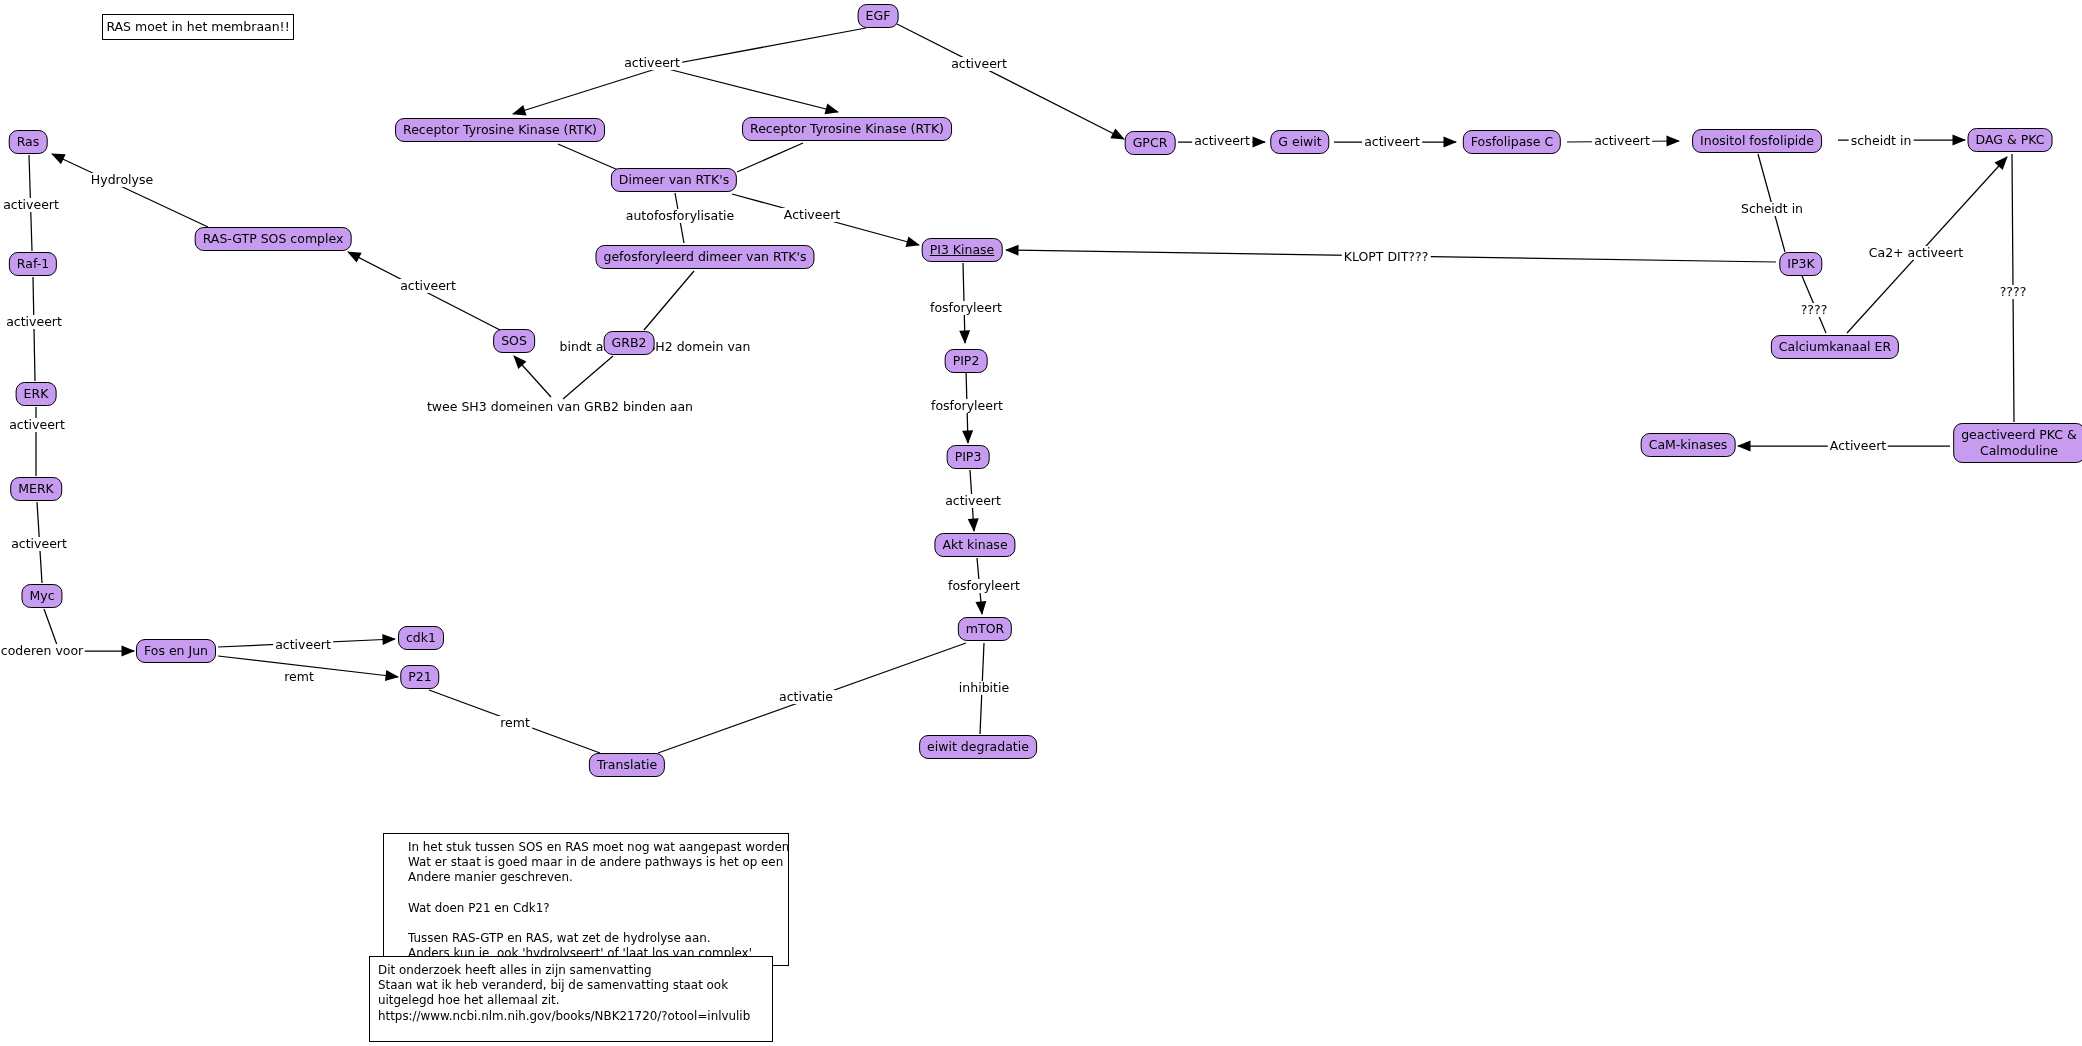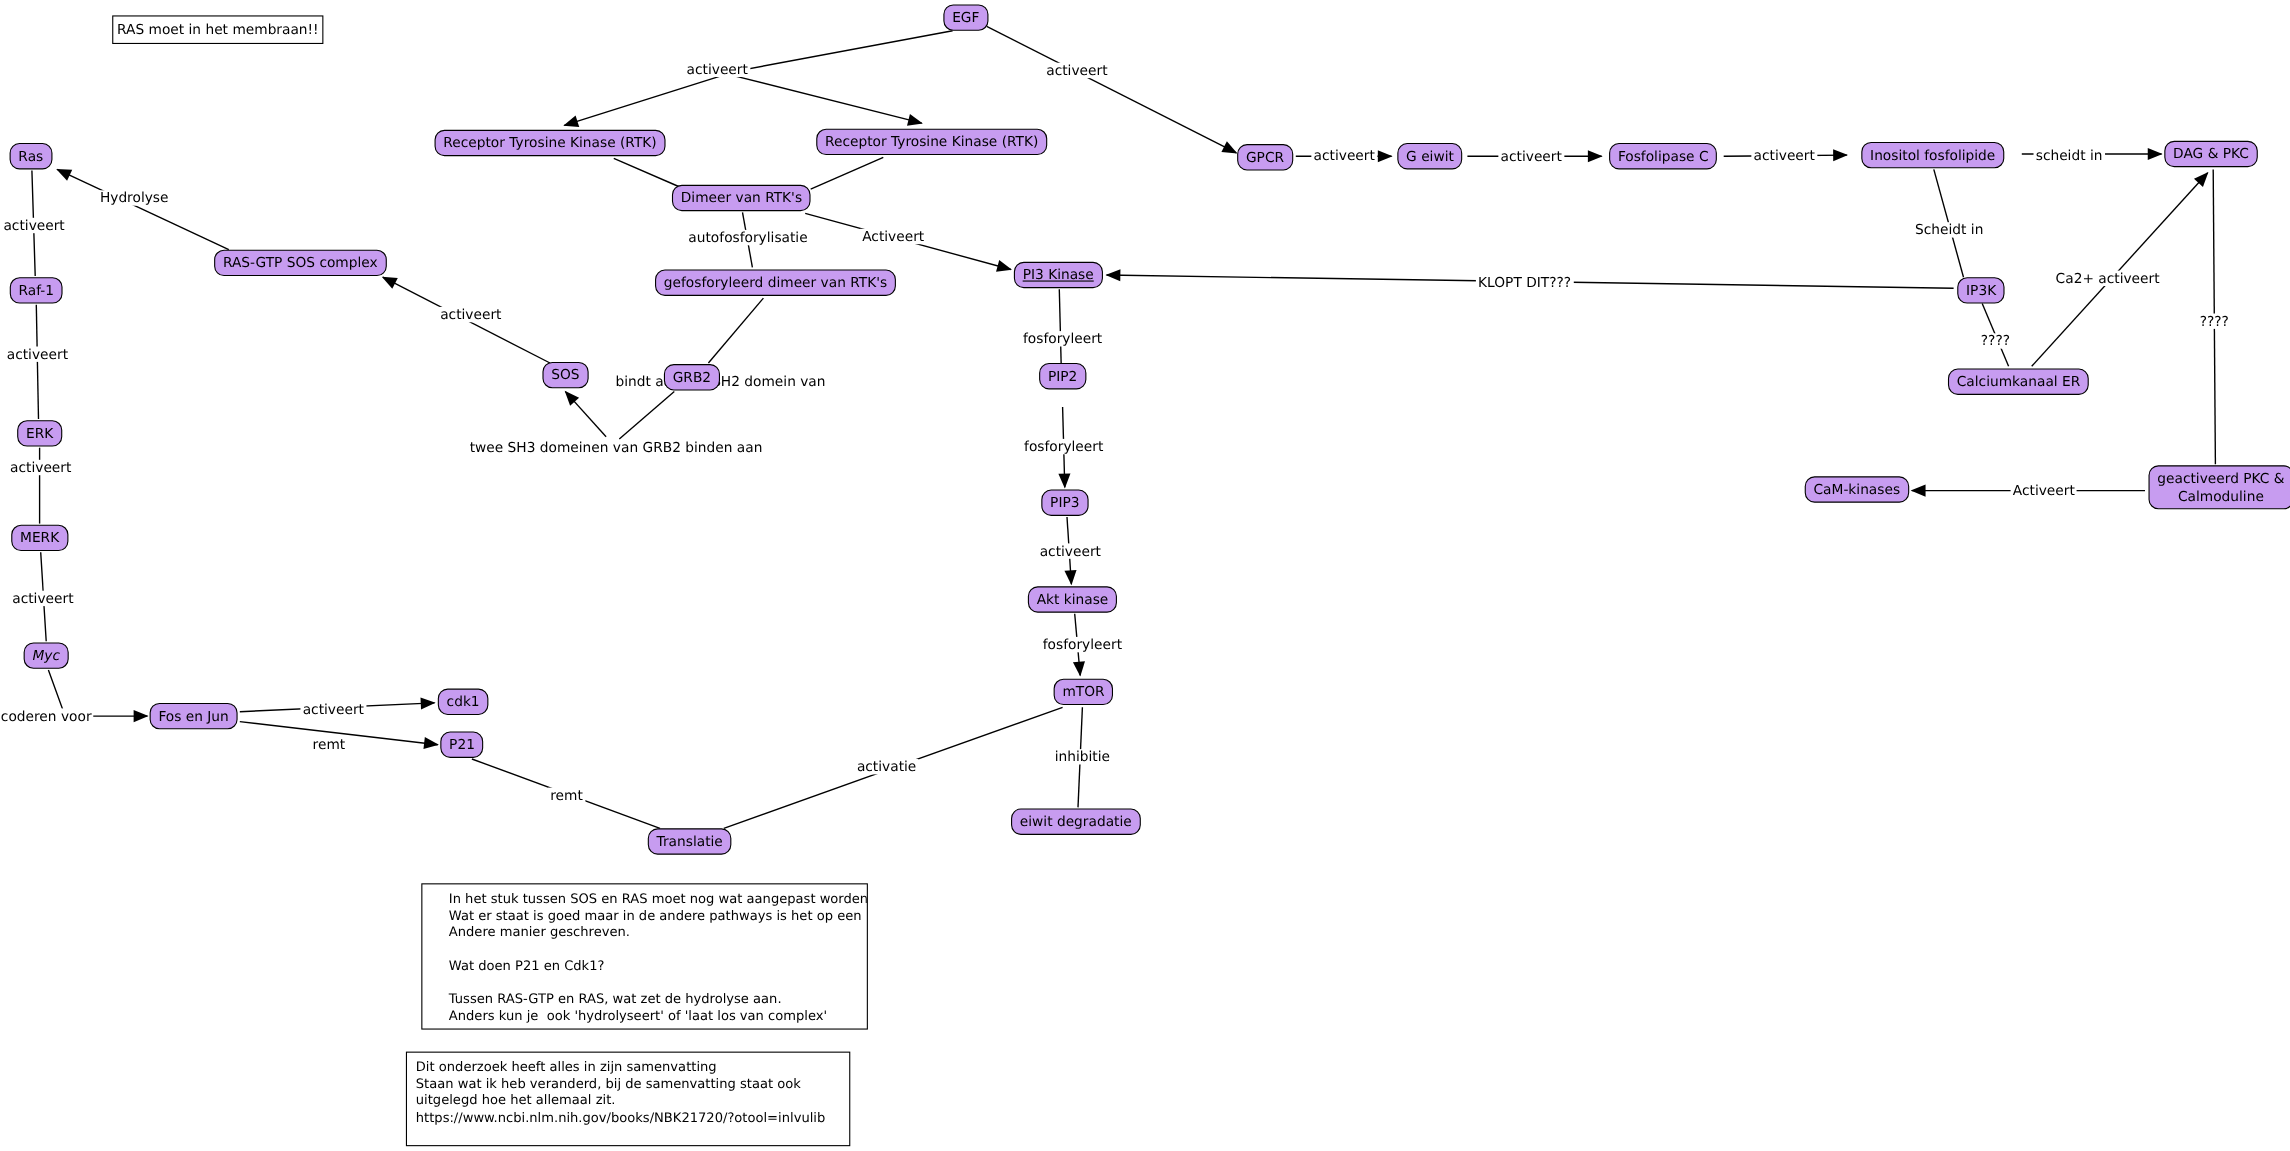--- a/index.html
+++ b/index.html
@@ -10,21 +10,21 @@
   }
   #edge-layer { position:absolute; left:0; top:0; width:2082px; height:1046px; }
   .edge-line { fill:none; stroke:#000000; stroke-width:1.25px; }
   #node-layer { position:absolute; left:0; top:0; width:2082px; height:1046px; }
   .node {
     position:absolute; transform:translate(-50%,-50%);
     background:#c79cf0; border:1.4px solid #000000; border-radius:9px;
     padding:3px 7px; font-size:12.5px; line-height:16px;
     white-space:pre; text-align:center;
   }
-  .node.italic { font-style:italic; }
+  .node.italic { }
   .edge-label {
     position:absolute; transform:translate(-50%,-50%);
     background:#ffffff; padding:0 2px;
     font-size:12.5px; line-height:14px; white-space:pre;
   }
   .memo {
     position:absolute; box-sizing:border-box;
     background:#ffffff; border:1px solid #000000;
     font-size:11.9px; line-height:15.2px; white-space:pre;
     padding:6px 8px; overflow:hidden;
@@ -131,37 +131,37 @@
       <div class="node" style="left: 36px; top: 489px;">MERK</div>
       <div class="node italic" style="left: 42px; top: 596px;">Myc</div>
       <div class="node" style="left: 176px; top: 651px;">Fos en Jun</div>
       <div class="node" style="left: 421px; top: 638px;">cdk1</div>
       <div class="node" style="left: 420px; top: 677px;">P21</div>
       <div class="node" style="left: 627px; top: 765px;">Translatie</div>
       <div class="node" style="left: 985px; top: 629px;">mTOR</div>
       <div class="node" style="left: 978px; top: 747px;">eiwit degradatie</div>
       <div class="node" style="left: 975px; top: 545px;">Akt kinase</div>
       <div class="node" style="left: 968px; top: 457px;">PIP3</div>
-      <div class="node" style="left: 966px; top: 342px;">PIP2</div>
+      <div class="node" style="left: 966px; top: 361px;">PIP2</div>
       <div class="node" style="left: 962px; top: 250px; text-decoration: underline;">PI3 Kinase</div>
       <div class="node" style="left: 1150px; top: 143px;">GPCR</div>
       <div class="node" style="left: 1300px; top: 142px;">G eiwit</div>
       <div class="node" style="left: 1512px; top: 142px;">Fosfolipase C</div>
       <div class="node" style="left: 1757px; top: 141px;">Inositol fosfolipide</div>
       <div class="node" style="left: 2010px; top: 140px;">DAG &amp; PKC</div>
       <div class="node" style="left: 1801px; top: 264px;">IP3K</div>
       <div class="node" style="left: 1835px; top: 347px;">Calciumkanaal ER</div>
       <div class="node" style="left: 2019px; top: 443px;">geactiveerd PKC &amp;
 Calmoduline</div>
       <div class="node" style="left: 1688px; top: 445px;">CaM-kinases</div>
     </div>
 
   <div class="memo banner" style="left:102px; top:14px; width:192px; height:25px;">RAS moet in het membraan!!</div>
 
-  <div class="memo" style="left:383px; top:803px; width:406px; height:133px;padding-left:24px;">In het stuk tussen SOS en RAS moet nog wat aangepast worden
+  <div class="memo" style="left:383px; top:833px; width:406px; height:133px;padding-left:24px;">In het stuk tussen SOS en RAS moet nog wat aangepast worden
 Wat er staat is goed maar in de andere pathways is het op een
 Andere manier geschreven.
 
 Wat doen P21 en Cdk1?
 
 Tussen RAS-GTP en RAS, wat zet de hydrolyse aan.
 Anders kun je  ook 'hydrolyseert' of 'laat los van complex'</div>
 
   <div class="memo" style="left:369px; top:956px; width:404px; height:86px;">Dit onderzoek heeft alles in zijn samenvatting
 Staan wat ik heb veranderd, bij de samenvatting staat ook

